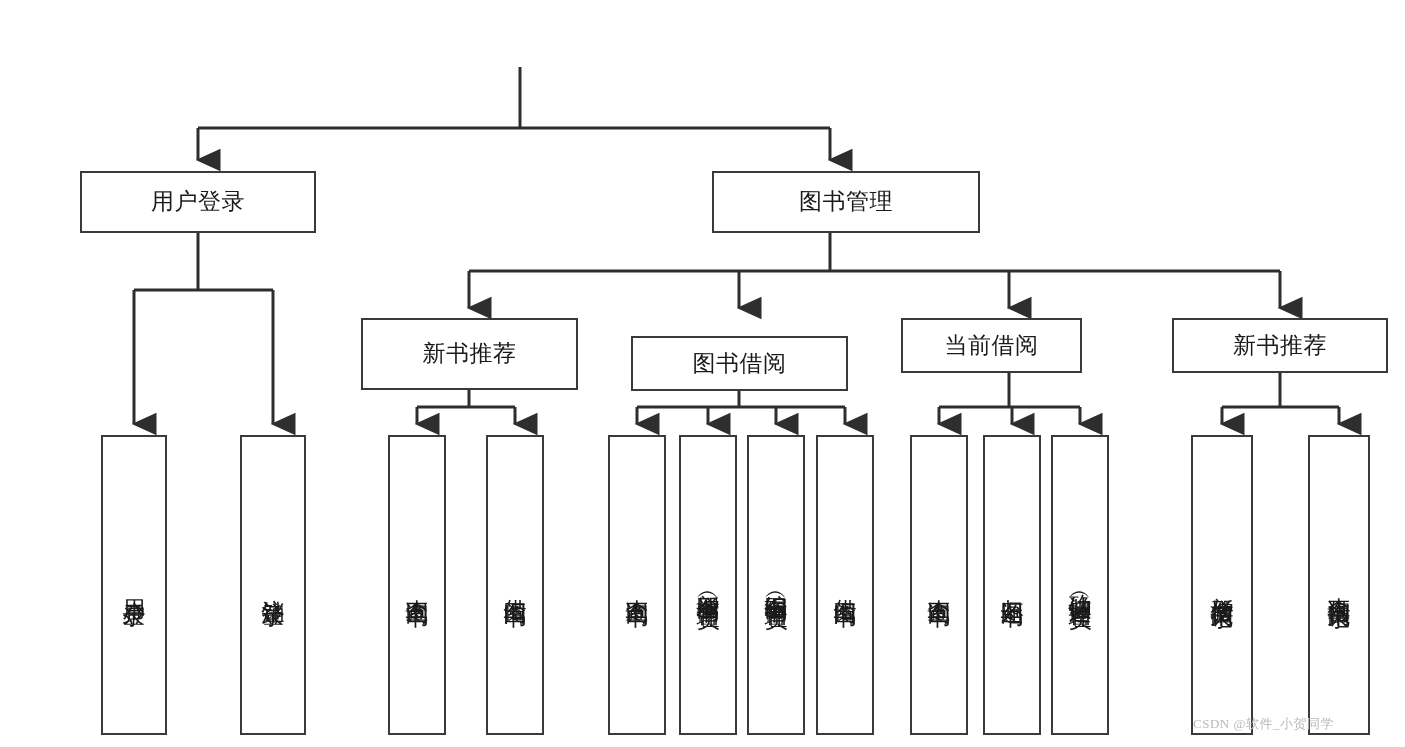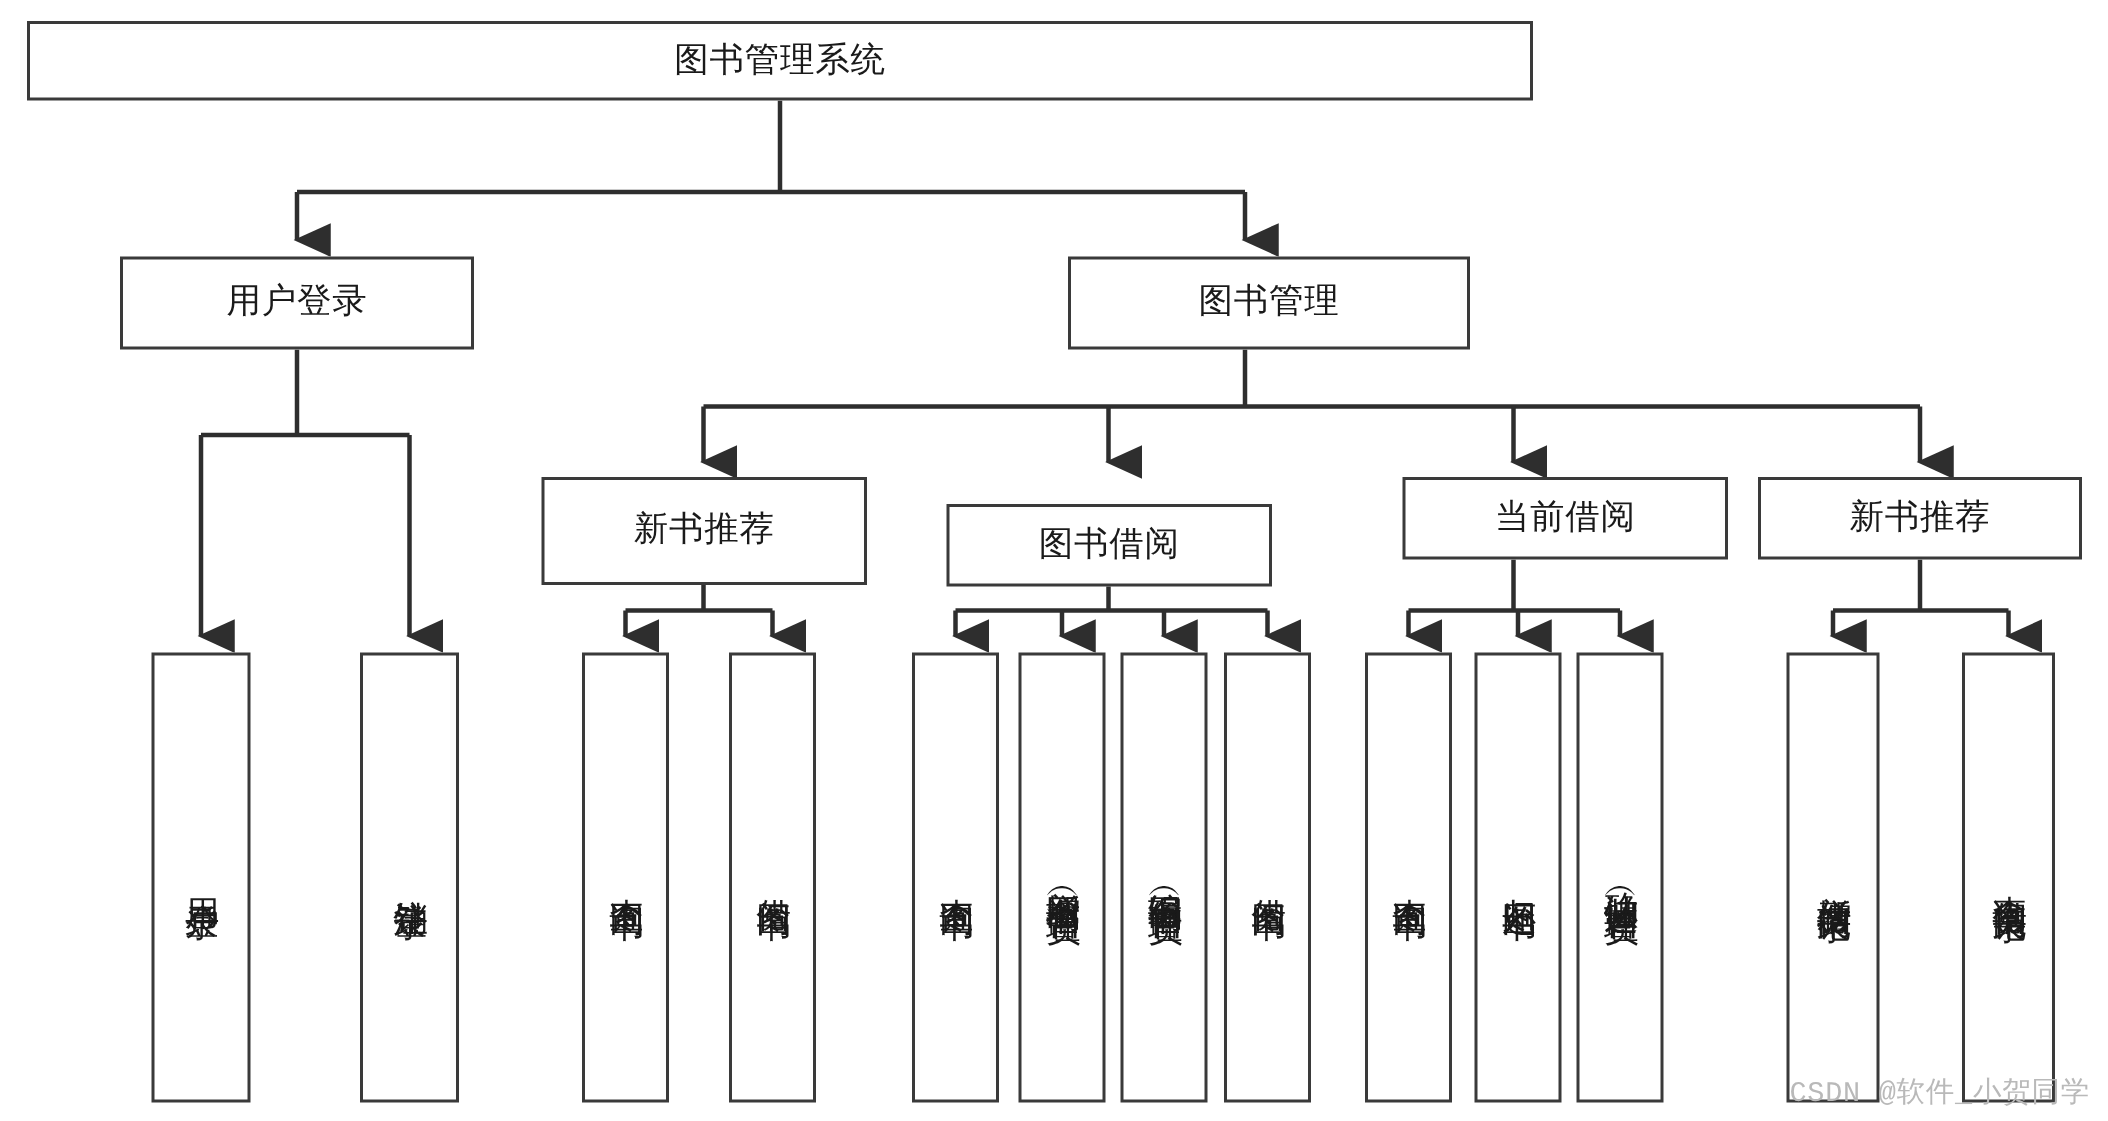--- a/index.html
+++ b/index.html
@@ -59,25 +59,25 @@
     writing-mode: vertical-rl;
     text-orientation: upright;
     font-size: 23px;
     line-height: 1.08;
     letter-spacing: 2px;
     white-space: nowrap;
     max-height: 100%;
   }
   .watermark {
     position: absolute;
-    font-size: 19px;
+    font-size: 13px;
     color: #b9b9b9;
     white-space: nowrap;
     letter-spacing: 0.5px;
-    font-family: Liberation Mono, monospace;
+    font-family: Liberation Serif, serif;
     text-align: right;
   }
 </style>
 </head>
 <body>
 
 <div id="canvas">
 
   <svg class="wires" viewBox="0 0 1405 747" xmlns="http://www.w3.org/2000/svg">
     <defs>
@@ -124,41 +124,38 @@
       <path d="M 1012 407 L 1012 424" marker-end="url(#arrow)"></path>
       <path d="M 1080 407 L 1080 424" marker-end="url(#arrow)"></path>
 
       <path d="M 1280 373 L 1280 407"></path>
       <path d="M 1222 407 L 1339 407"></path>
       <path d="M 1222 407 L 1222 424" marker-end="url(#arrow)"></path>
       <path d="M 1339 407 L 1339 424" marker-end="url(#arrow)"></path>
     </g>
   </svg>
 
-  <div class="node horiz root" style="left:18px; top:14px; width:1004px; height:53px;">
-    <span class="label">图书管理系统</span>
-  </div>
 
   <div class="node horiz" style="left:80px; top:171px; width:236px; height:62px;">
     <span class="label">用户登录</span>
   </div>
 
   <div class="node horiz" style="left:712px; top:171px; width:268px; height:62px;">
     <span class="label">图书管理</span>
   </div>
 
   <div class="node horiz" style="left:361px; top:318px; width:217px; height:72px;">
     <span class="label">新书推荐</span>
   </div>
 
   <div class="node horiz" style="left:631px; top:336px; width:217px; height:55px;">
     <span class="label">图书借阅</span>
   </div>
 
-  <div class="node horiz" style="left:901px; top:318px; width:217px; height:55px;margin-left:34px;">
+  <div class="node horiz" style="left:901px; top:318px; width:181px; height:55px;">
     <span class="label">当前借阅</span>
   </div>
 
   <div class="node horiz" style="left:1172px; top:318px; width:216px; height:55px;">
     <span class="label">新书推荐</span>
   </div>
 
   <div class="node vert" style="left:101px; top:435px; width:66px; height:300px;">
     <span class="label">用户登录</span>
   </div>

